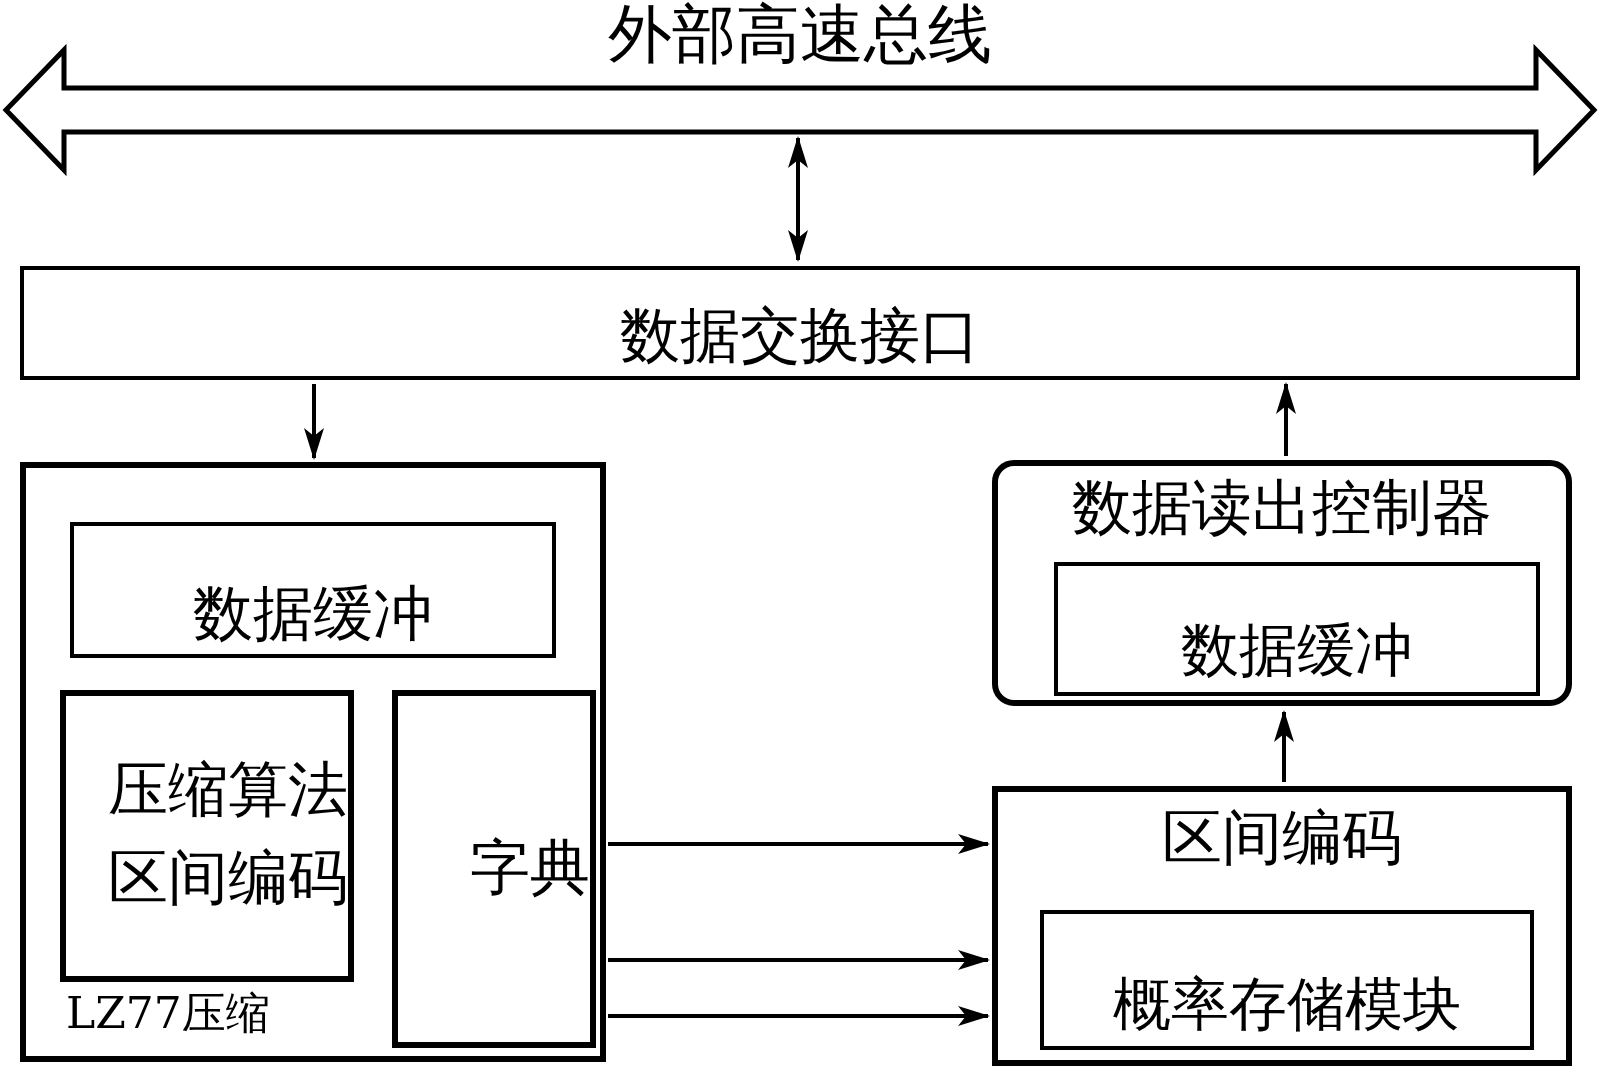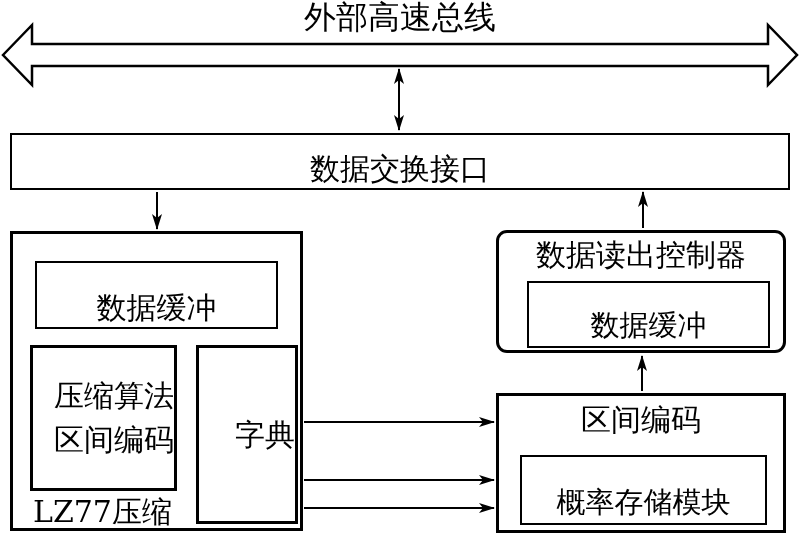--- a/index.html
+++ b/index.html
@@ -17,21 +17,21 @@
   .box{position:absolute;border:3px solid #000;background:#ffffff;box-sizing:border-box;}
   .thin{border-width:2.5px;}
   .center{display:flex;align-items:flex-end;justify-content:center;text-align:center;}
   .label{font-size:30px;line-height:1.3;}
   .interface-box{left:10px;top:133px;width:780px;height:57px;}
   .lz77-box{left:10px;top:231px;width:293px;height:300px;}
   .lz77-buffer{left:22px;top:27px;width:243px;height:68px;}
   .algo-box{left:17px;top:111px;width:147px;height:146px;flex-direction:column;}
   .dict-box{left:183px;top:111px;width:102px;height:179px;flex-direction:column;}
   .two-line{font-size:30px;line-height:44px;}
-  .lz77-tag{position:absolute;left:20px;top:258px;font-size:30px;white-space:nowrap;}
+  .lz77-tag{position:absolute;left:20px;top:258px;font-size:22px;white-space:nowrap;}
   .readout-box{left:496px;top:230px;width:290px;height:123px;border-radius:11px;}
   .readout-title{position:absolute;left:0;top:2px;width:100%;text-align:center;font-size:30px;line-height:40px;}
   .readout-buffer{left:28px;top:48px;width:243px;height:67px;}
   .range-box{left:496px;top:393px;width:290px;height:140px;}
   .range-title{position:absolute;left:0;top:4px;width:100%;text-align:center;font-size:30px;line-height:40px;}
   .prob-box{left:21px;top:59px;width:247px;height:70px;}
   .inner-label{font-size:29px;}
 </style>
 </head>
 <body>

